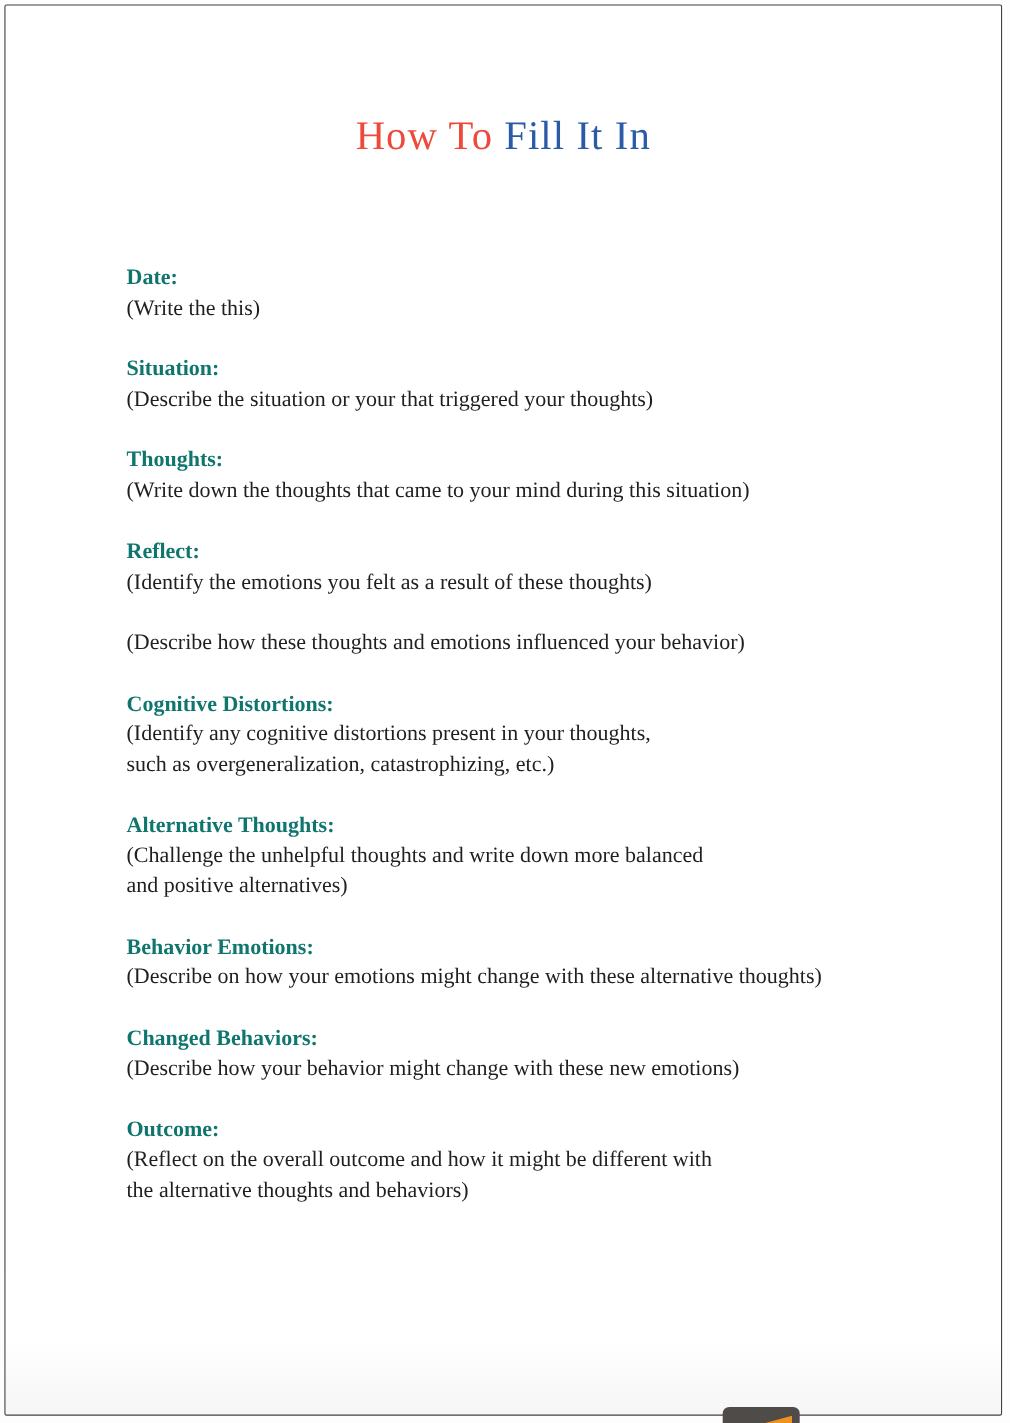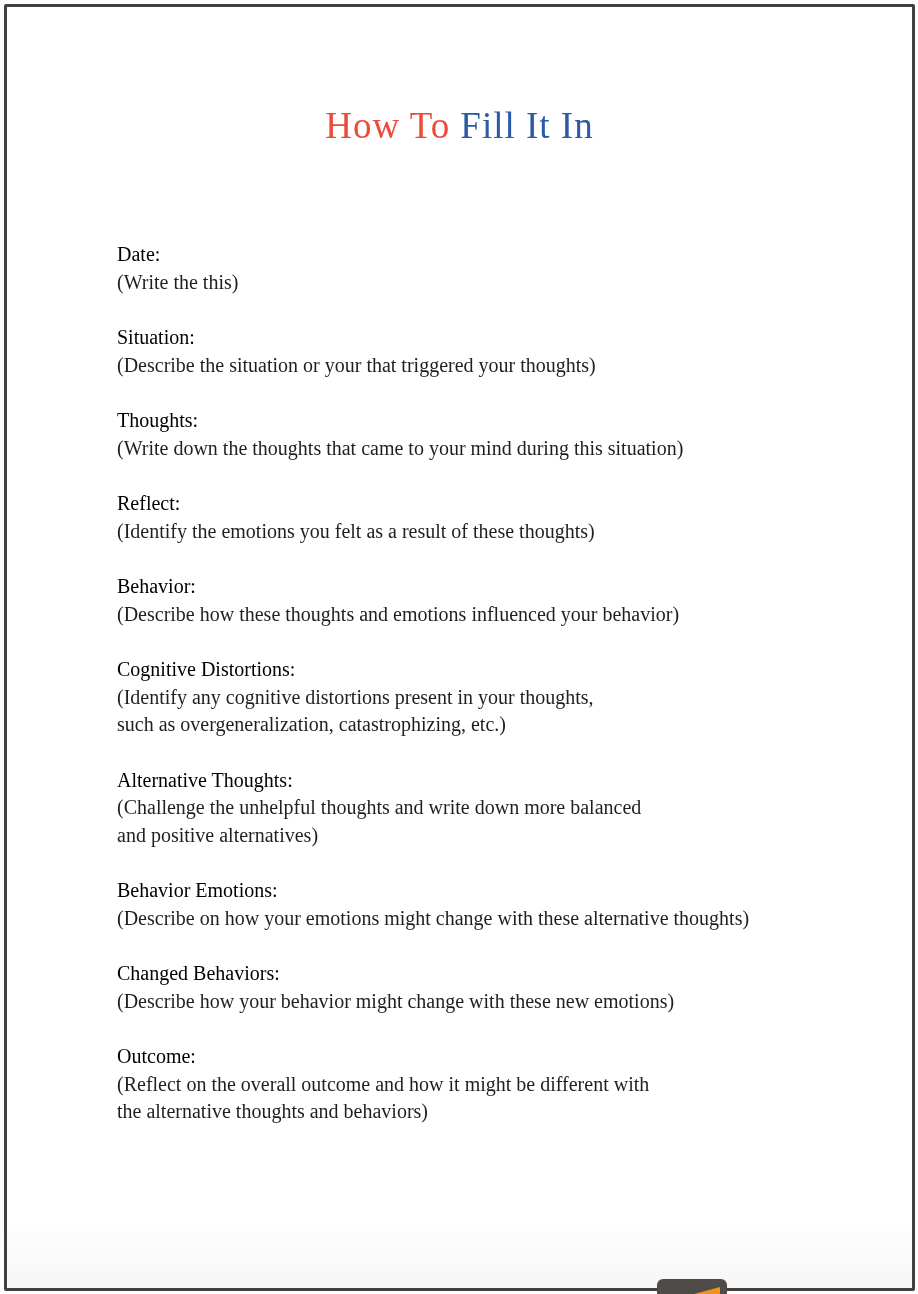--- a/index.html
+++ b/index.html
@@ -8,21 +8,21 @@
     background: #fdfdfd;
     font-family: "Liberation Serif", serif;
     position: relative;
     overflow: hidden;
   }
   .page-card {
     position: absolute;
     left: 4px; top: 4px;
     width: 905px; height: 1281px;
     background: #ffffff;
-    border: 3px solid #404040;
+    border: 1px solid #404040;
     border-radius: 2px;
     overflow: visible;
   }
   .page-card::after {
     content: "";
     position: absolute;
     left: 0; right: 0; bottom: 0;
     height: 70px;
     background: linear-gradient(to bottom, rgba(0,0,0,0), rgba(0,0,0,0.035));
     pointer-events: none;
@@ -37,22 +37,22 @@
   }
   .title .t1 { margin-right: 10px; }
   .content {
     margin: 92px 0 0 110px;
     font-size: 20px;
     line-height: 27.5px;
     color: #1f1f1f;
   }
   .entry { margin: 0 0 28px 0; }
   .entry .h {
-    font-weight: normal;
-    color: #000000;
+    font-weight: bold;
+    color: #0f766e;
   }
   .entry .d { font-weight: normal; }
   .badge {
     position: absolute;
     left: 657px;
     top: 1279px;
     width: 70px;
     height: 15px;
     border-radius: 6px 6px 0 0;
     cursor: pointer;
@@ -92,21 +92,20 @@
       <div class="h">Thoughts:</div>
       <div class="d">(Write down the thoughts that came to your mind during this situation)</div>
     </section>
 
     <section class="entry">
       <div class="h">Reflect:</div>
       <div class="d">(Identify the emotions you felt as a result of these thoughts)</div>
     </section>
 
     <section class="entry">
-      <div class="h">Behavior:</div>
       <div class="d">(Describe how these thoughts and emotions influenced your behavior)</div>
     </section>
 
     <section class="entry">
       <div class="h">Cognitive Distortions:</div>
       <div class="d">(Identify any cognitive distortions present in your thoughts,</div>
       <div class="d">such as overgeneralization, catastrophizing, etc.)</div>
     </section>
 
     <section class="entry">

